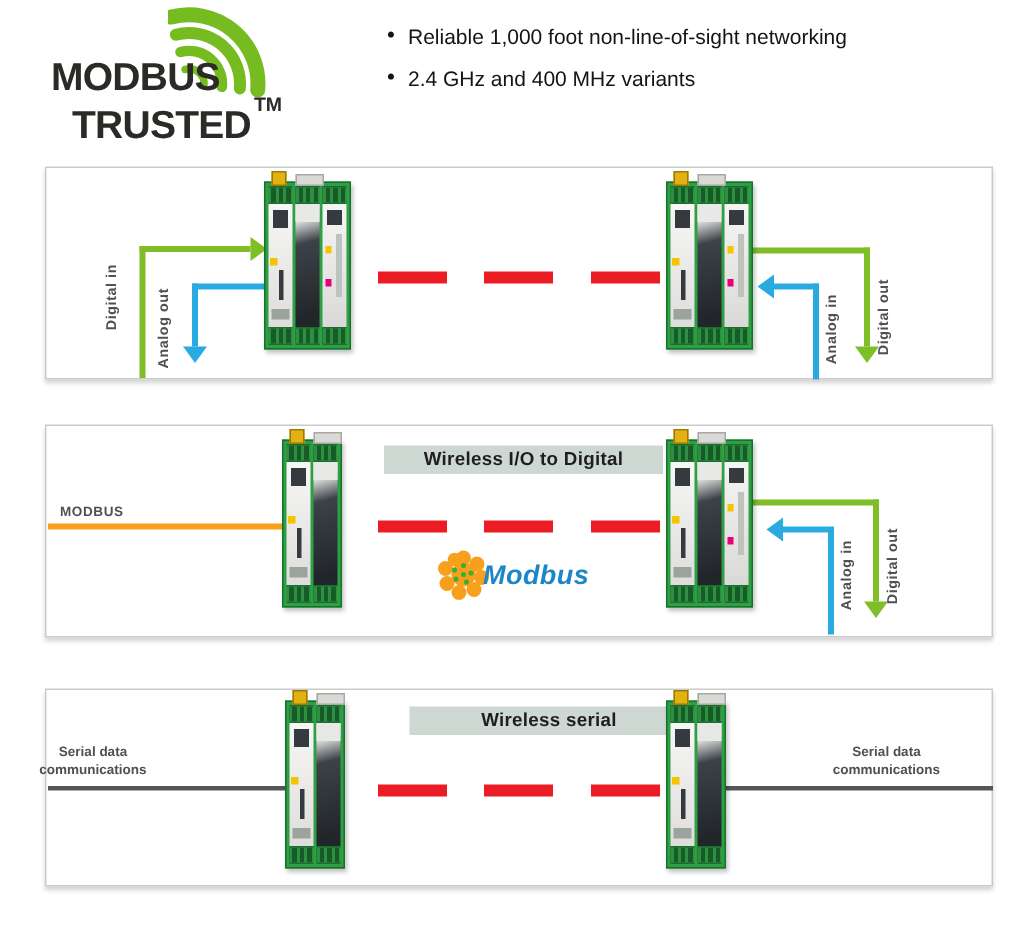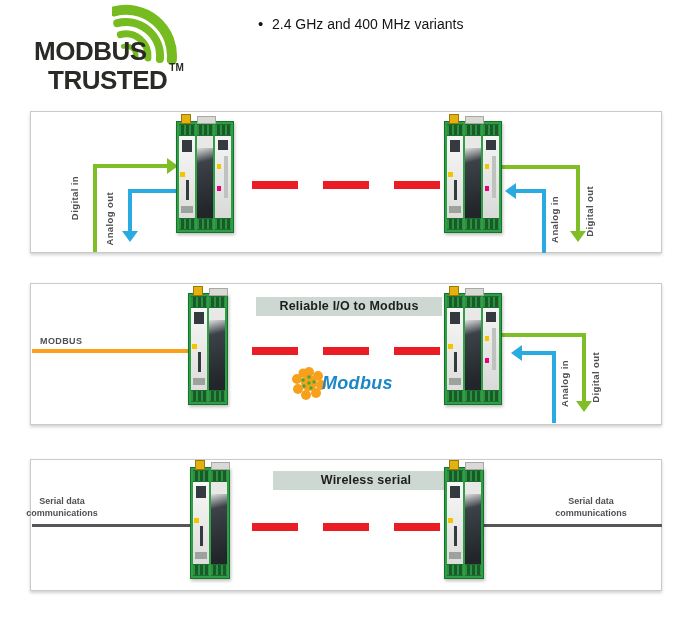--- a/index.html
+++ b/index.html
@@ -4,21 +4,21 @@
 <style>
   html,body{margin:0;padding:0;background:#ffffff;}
   #stage{position:relative;width:676px;height:619px;background:#ffffff;overflow:hidden;
          font-family:"Liberation Sans",sans-serif;}
 
   
   .logo-text{position:absolute;color:#2b2a26;font-weight:bold;font-size:26px;
              letter-spacing:-0.5px;line-height:1;z-index:2;}
   #logo-line1{left:34px;top:38px;}
   #logo-line2{left:48px;top:63px;}
-  #logo-line2 sup{font-size:10px;font-weight:bold;letter-spacing:0;vertical-align:18px;margin-left:2px;}
+  #logo-line2 sup{font-size:13px;font-weight:bold;letter-spacing:0;vertical-align:18px;margin-left:2px;}
   #logo-arcs{position:absolute;left:112px;top:2px;z-index:1;}
 
   .bullets{position:absolute;left:256px;top:10px;list-style:none;margin:0;padding:0;}
   .bullets li{position:relative;padding-left:16px;height:28px;line-height:28px;
               font-size:14px;color:#161412;}
   .bullets li::before{content:"\2022";position:absolute;left:2px;color:#161412;font-size:15px;}
 
   
   .panel{position:absolute;left:30px;width:630px;background:#ffffff;
          border:1px solid #c9cbca;box-shadow:0 2px 3px rgba(0,0,0,0.18);}
@@ -98,28 +98,29 @@
       <path d="M8.3 32.7 A22 22 0 0 1 35.9 55.9" stroke-width="7"></path>
       <path d="M5.2 21.2 A34 34 0 0 1 47.9 57" stroke-width="8"></path>
       <path d="M2.1 9.4 A46 46 0 0 1 59.8 58" stroke-width="10"></path>
     </g>
   </svg>
   <div class="logo-text" id="logo-line1">MODBUS</div>
   <div class="logo-text" id="logo-line2">
     <span>TRUSTED</span><sup>TM</sup>
   </div>
   <ul class="bullets">
+    <li>Reliable 1,000 foot non-line-of-sight networking</li>
     <li>2.4 GHz and 400 MHz variants</li>
   </ul>
 
   <div class="panel" id="panel1"></div>
   <div class="panel" id="panel2"></div>
   <div class="panel" id="panel3"></div>
 
-  <div class="chip" id="chip2">Reliable I/O to Modbus</div>
+  <div class="chip" id="chip2">Wireless I/O to Digital</div>
   <div class="chip" id="chip3">Wireless serial</div>
 
   <div class="dashes" id="dashes1"></div>
   <div class="dashes" id="dashes2"></div>
   <div class="dashes" id="dashes3"></div>
 
   <div class="seg g" style="left:93px;top:164px;width:4px;height:88px;"></div>
   <div class="seg g" style="left:93px;top:164px;width:74px;height:4px;"></div>
   <div class="arr right" style="left:167px;top:158px;"></div>
   <div class="vlab" style="left:69px;top:176px;">Digital in</div>

